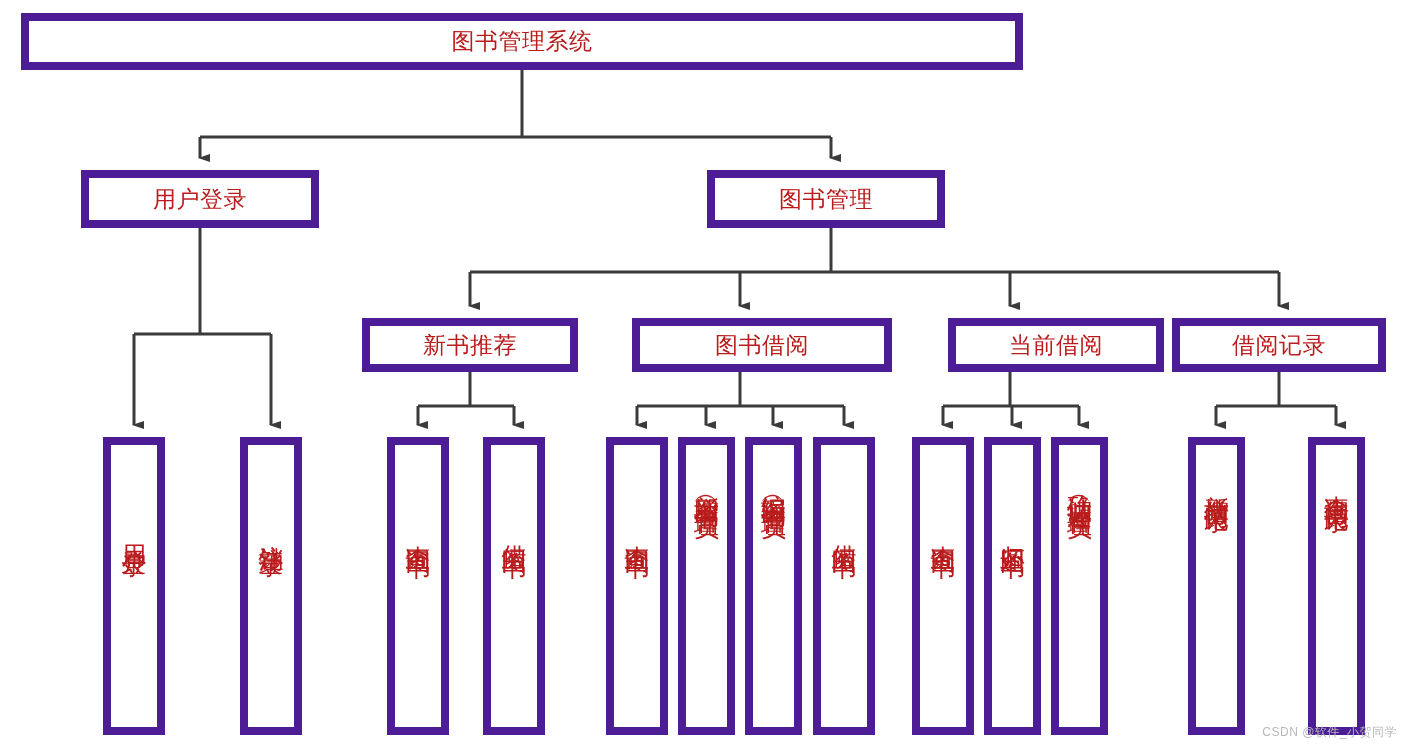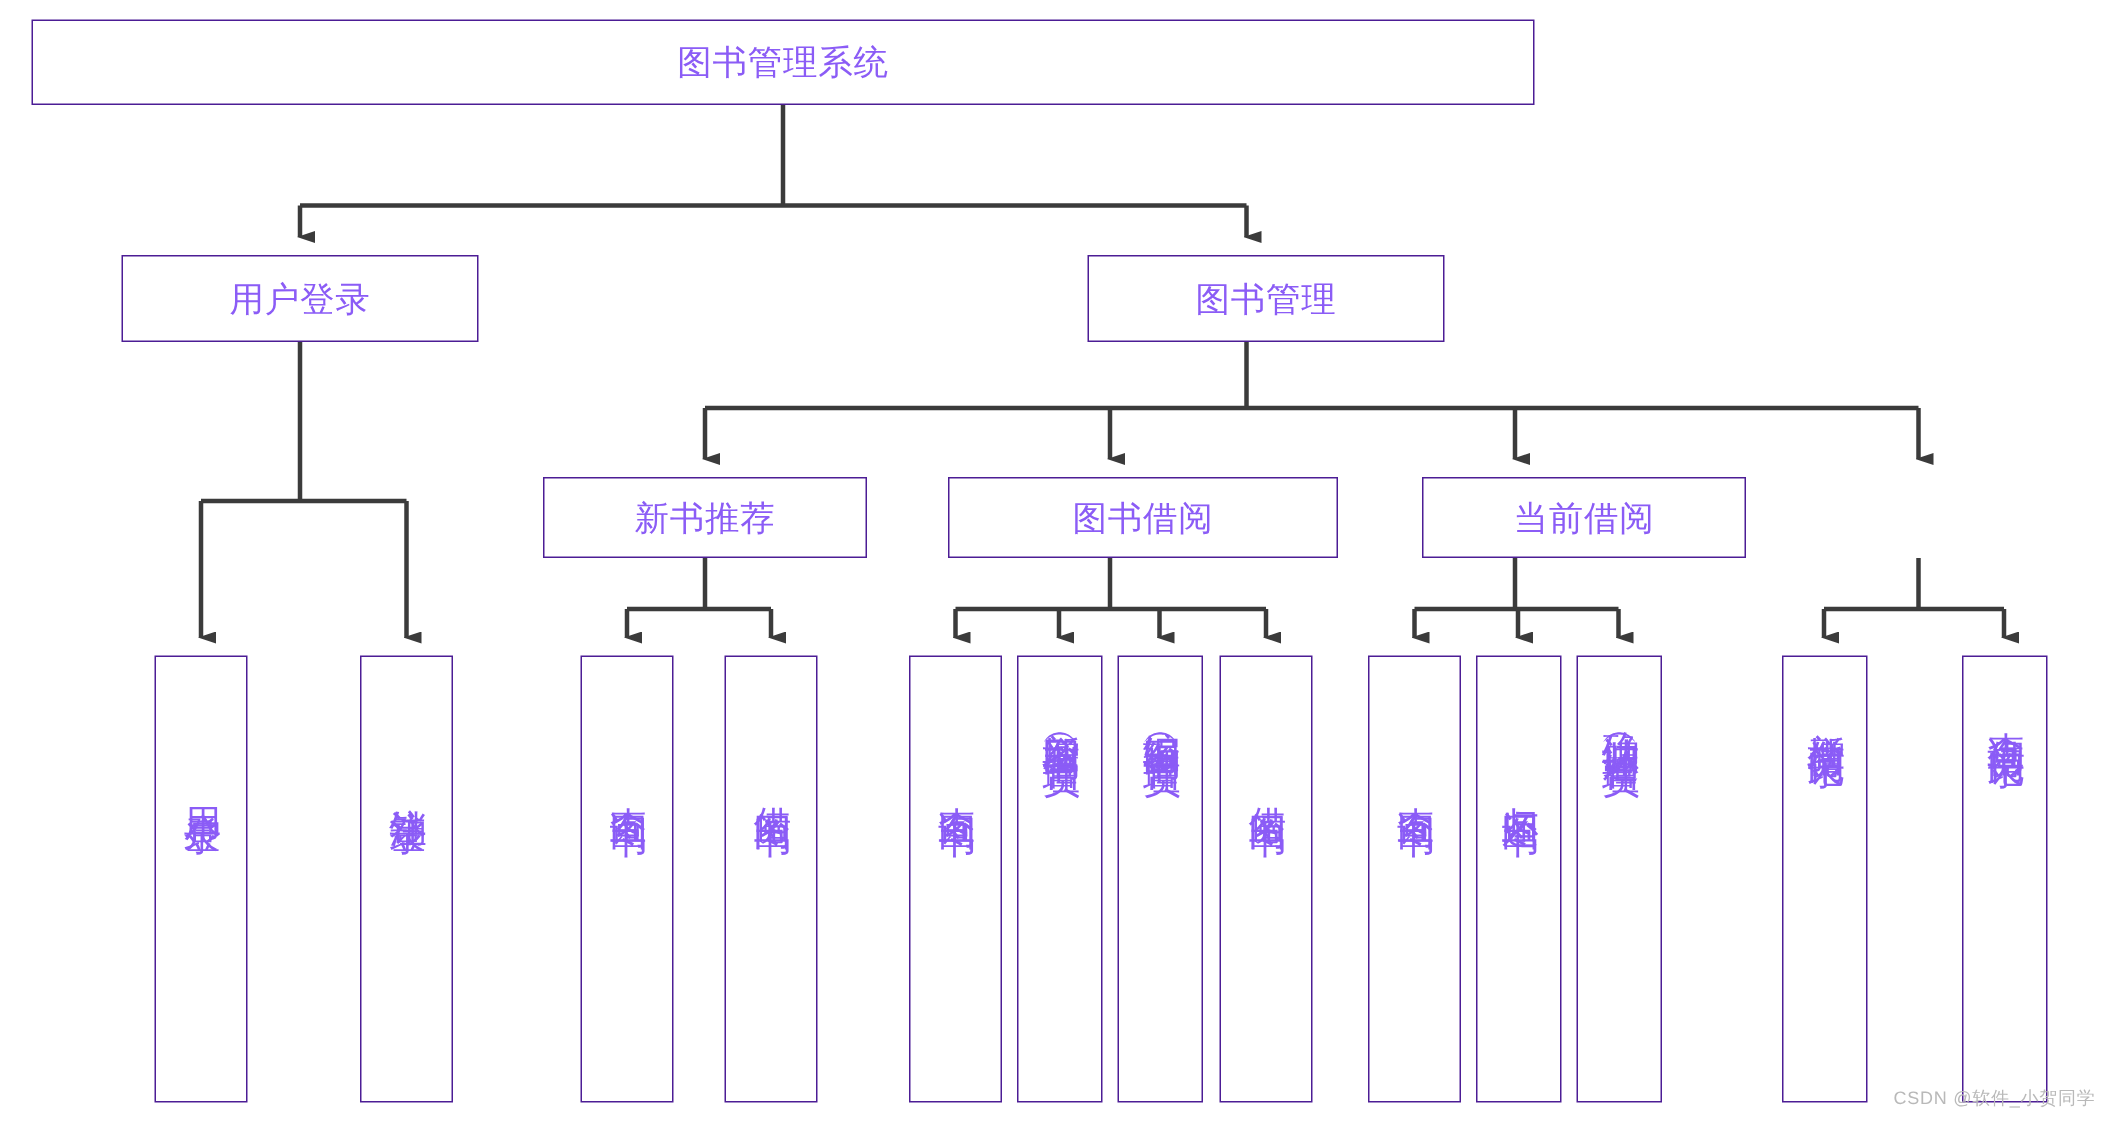--- a/index.html
+++ b/index.html
@@ -22,25 +22,25 @@
     left: 0;
     top: 0;
     width: 1405px;
     height: 747px;
     pointer-events: none;
   }
   .node {
     position: absolute;
     box-sizing: border-box;
     background: #ffffff;
-    border: 1px solid #4c1d95;
+    border: 8px solid #4c1d95;
     display: flex;
     align-items: center;
     justify-content: center;
-    color: #8b5cf6;
+    color: #b91c1c;
   }
   .node .label {
     display: block;
     text-align: center;
     line-height: 1.15;
     white-space: nowrap;
   }
   .node.horizontal .label {
     font-size: 23px;
     letter-spacing: 0.5px;
@@ -133,33 +133,36 @@
     </g>
   </svg>
 
   <div class="node root horizontal" style="left:21px; top:13px; width:1002px; height:57px;">
     <span class="label">图书管理系统</span>
   </div>
 
   <div class="node horizontal" style="left:81px; top:170px; width:238px; height:58px;">
     <span class="label">用户登录</span>
   </div>
-  <div class="node horizontal" style="left:725px; top:170px; width:238px; height:58px;">
+  <div class="node horizontal" style="left:707px; top:170px; width:238px; height:58px;">
     <span class="label">图书管理</span>
   </div>
 
   <div class="node horizontal" style="left:362px; top:318px; width:216px; height:54px;">
     <span class="label">新书推荐</span>
   </div>
   <div class="node horizontal" style="left:632px; top:318px; width:260px; height:54px;">
     <span class="label">图书借阅</span>
   </div>
   <div class="node horizontal" style="left:902px; top:318px; width:216px; height:54px;margin-left:46px;">
     <span class="label">当前借阅</span>
   </div>
+  <div class="node horizontal" style="left:1172px; top:318px; width:214px; height:54px;">
+    <span class="label">借阅记录</span>
+  </div>
 
   <div class="node vertical pad-mid" style="left:103px; top:437px; width:62px; height:298px;">
     <span class="label">用户登录</span>
   </div>
   <div class="node vertical pad-mid" style="left:240px; top:437px; width:62px; height:298px;">
     <span class="label">注销登录</span>
   </div>
 
   <div class="node vertical pad-mid" style="left:387px; top:437px; width:62px; height:298px;">
     <span class="label">查询图书</span>

